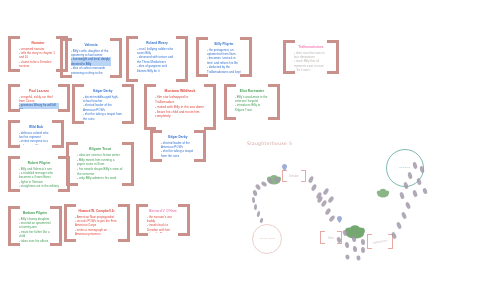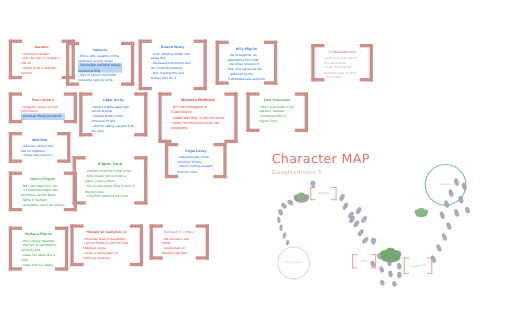--- a/index.html
+++ b/index.html
@@ -57,21 +57,20 @@
   
   .foot{position:absolute;background:#a096a8;border-radius:50% 50% 45% 45%;opacity:.82;}
   .bush{position:absolute;}
 </style>
 </head>
 <body>
 
 <div id="canvas">
 
   <div id="titleblk">
-    <div class="t1">Character MAP</div>
     <div class="t2">Slaughterhouse 5</div>
   </div>
 
   <div class="card" style="left:8px;top:36px;width:60px;height:36px;">
     <div class="br l"></div>
     <div class="br r"></div>
     <div class="inner">
       <div class="ttl c-red">Narrator</div>
       <div class="bdy c-red">
         <p>- unnamed narrator</p>

